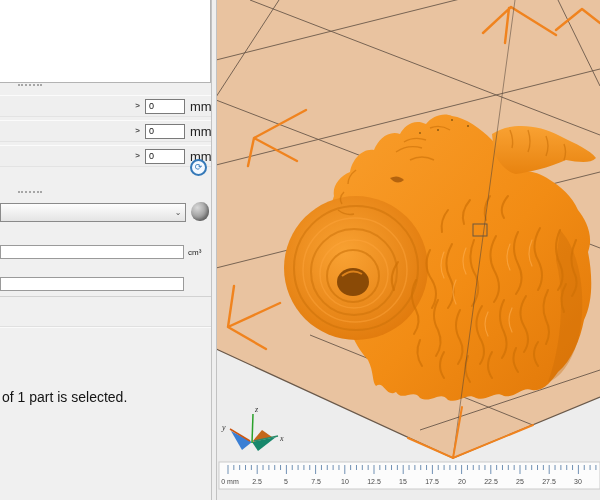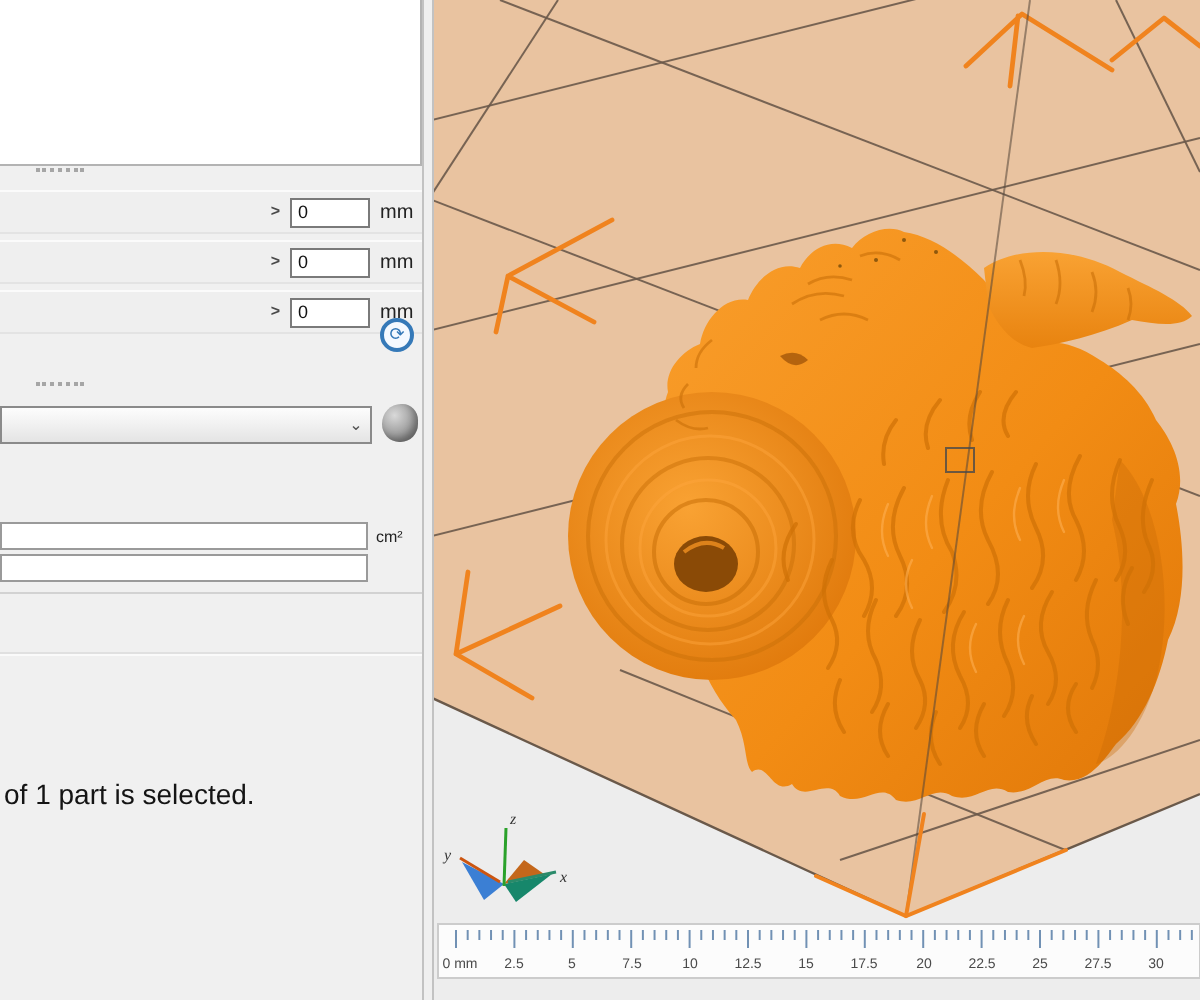--- a/index.html
+++ b/index.html
@@ -15,21 +15,21 @@
     border-right:1px solid #b3b3b3;border-bottom:1px solid #b3b3b3;}
   .grip{position:absolute;width:24px;height:3px;border-top:2px dotted #a6a6a6;}
   #grip-1{left:18px;top:84px;}
   #grip-2{left:18px;top:191px;}
   .slider-row{position:absolute;left:0;width:211px;height:22px;background:#efefef;
     border-top:1px solid #fbfbfb;border-bottom:1px solid #e3e3e3;
     display:flex;align-items:center;justify-content:flex-end;gap:5px;padding-right:4px;box-sizing:border-box;}
   .expand-glyph{font-size:8px;font-weight:bold;color:#4a4a4a;line-height:1;}
   .num-input{width:32px;height:13px;border:1px solid #7a7a7a;background:#fff;font-size:9px;
     font-family:"Liberation Sans",sans-serif;padding:0 3px;color:#111;}
-  .unit-label{font-size:10px;color:#222;width:17px;}
+  .unit-label{font-size:13px;color:#222;width:17px;}
   #reset-button{position:absolute;left:190px;top:159px;width:13px;height:13px;border:2px solid #3579b8;
     border-radius:50%;background:#f4f9ff;color:#3579b8;font-size:9px;line-height:12px;text-align:center;cursor:pointer;}
   #dropdown{position:absolute;left:0;top:203px;width:186px;height:19px;box-sizing:border-box;
     border:1px solid #8a8a8a;background:linear-gradient(#fdfdfd,#e4e4e4);display:flex;align-items:center;}
   #dropdown .selected{flex:1;font-size:9px;color:#222;padding-left:4px;}
   #dropdown .chev{width:14px;text-align:center;font-size:8px;color:#555;}
   #sphere-icon{position:absolute;left:191px;top:202px;width:18px;height:19px;
     background:radial-gradient(circle at 35% 30%, #d9d9d9 0%, #9c9c9c 55%, #6f6f6f 100%);
     border-radius:55% 45% 50% 50%;box-shadow:inset -2px -2px 3px rgba(0,0,0,.25);}
   .field-row{position:absolute;left:0;height:14px;display:flex;align-items:center;}
@@ -83,23 +83,23 @@
   <div id="reset-button">⟳</div>
 
   <div class="grip" id="grip-2"></div>
 
   <div id="dropdown">
     <span class="selected"></span>
     <span class="chev">⌄</span>
   </div>
   <div id="sphere-icon"></div>
 
-  <div class="field-row" style="top:261px;">
+  <div class="field-row" style="top:245px;">
     <input class="field-input" type="text" value="" style="">
-    <span class="field-unit">cm²</span>
+    <span class="field-unit">cm³</span>
   </div>
   <div class="field-row" style="top:277px;">
     <input class="field-input" type="text" value="" style="">
     <span class="field-unit"></span>
   </div>
 
   <div class="hsep" id="sep-a"></div>
   <div class="hsep" id="sep-b"></div>
 
   <div id="status-text">of 1 part is selected.</div>

